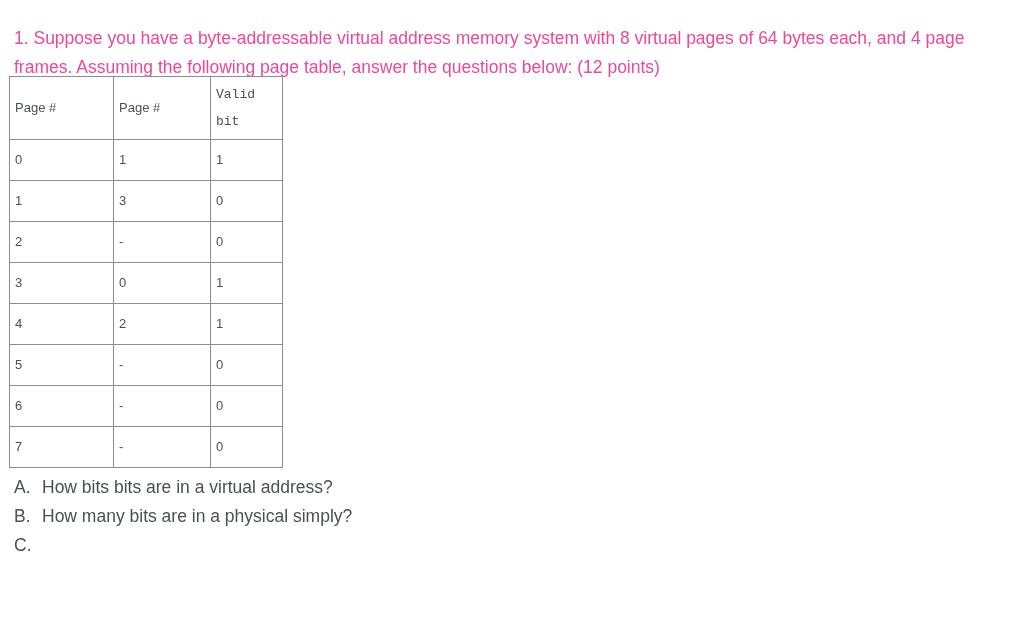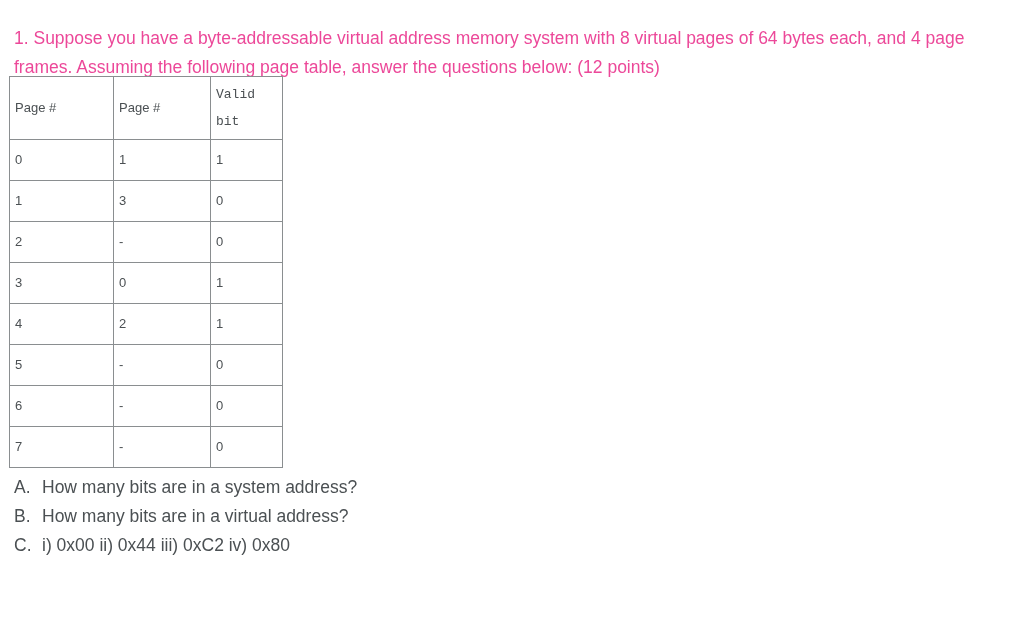--- a/index.html
+++ b/index.html
@@ -163,28 +163,27 @@
         <td>-</td>
         <td>0</td>
       </tr>
     </tbody>
   </table>
 
   <div class="qlist">
 
     <div class="qitem">
       <span class="qmarker">A.</span>
-      <span class="qtext">How many bits are in a system address?</span>
+      <span class="qtext">How bits bits are in a virtual address?</span>
     </div>
 
     <div class="qitem">
       <span class="qmarker">B.</span>
-      <span class="qtext">How many bits are in a virtual address?</span>
+      <span class="qtext">How many bits are in a physical simply?</span>
     </div>
 
     <div class="qitem">
       <span class="qmarker">C.</span>
-      <span class="subline">i) 0x00 ii) 0x44 iii) 0xC2 iv) 0x80</span>
     </div>
 
   </div>
 
 </div>
 
 </body></html>

